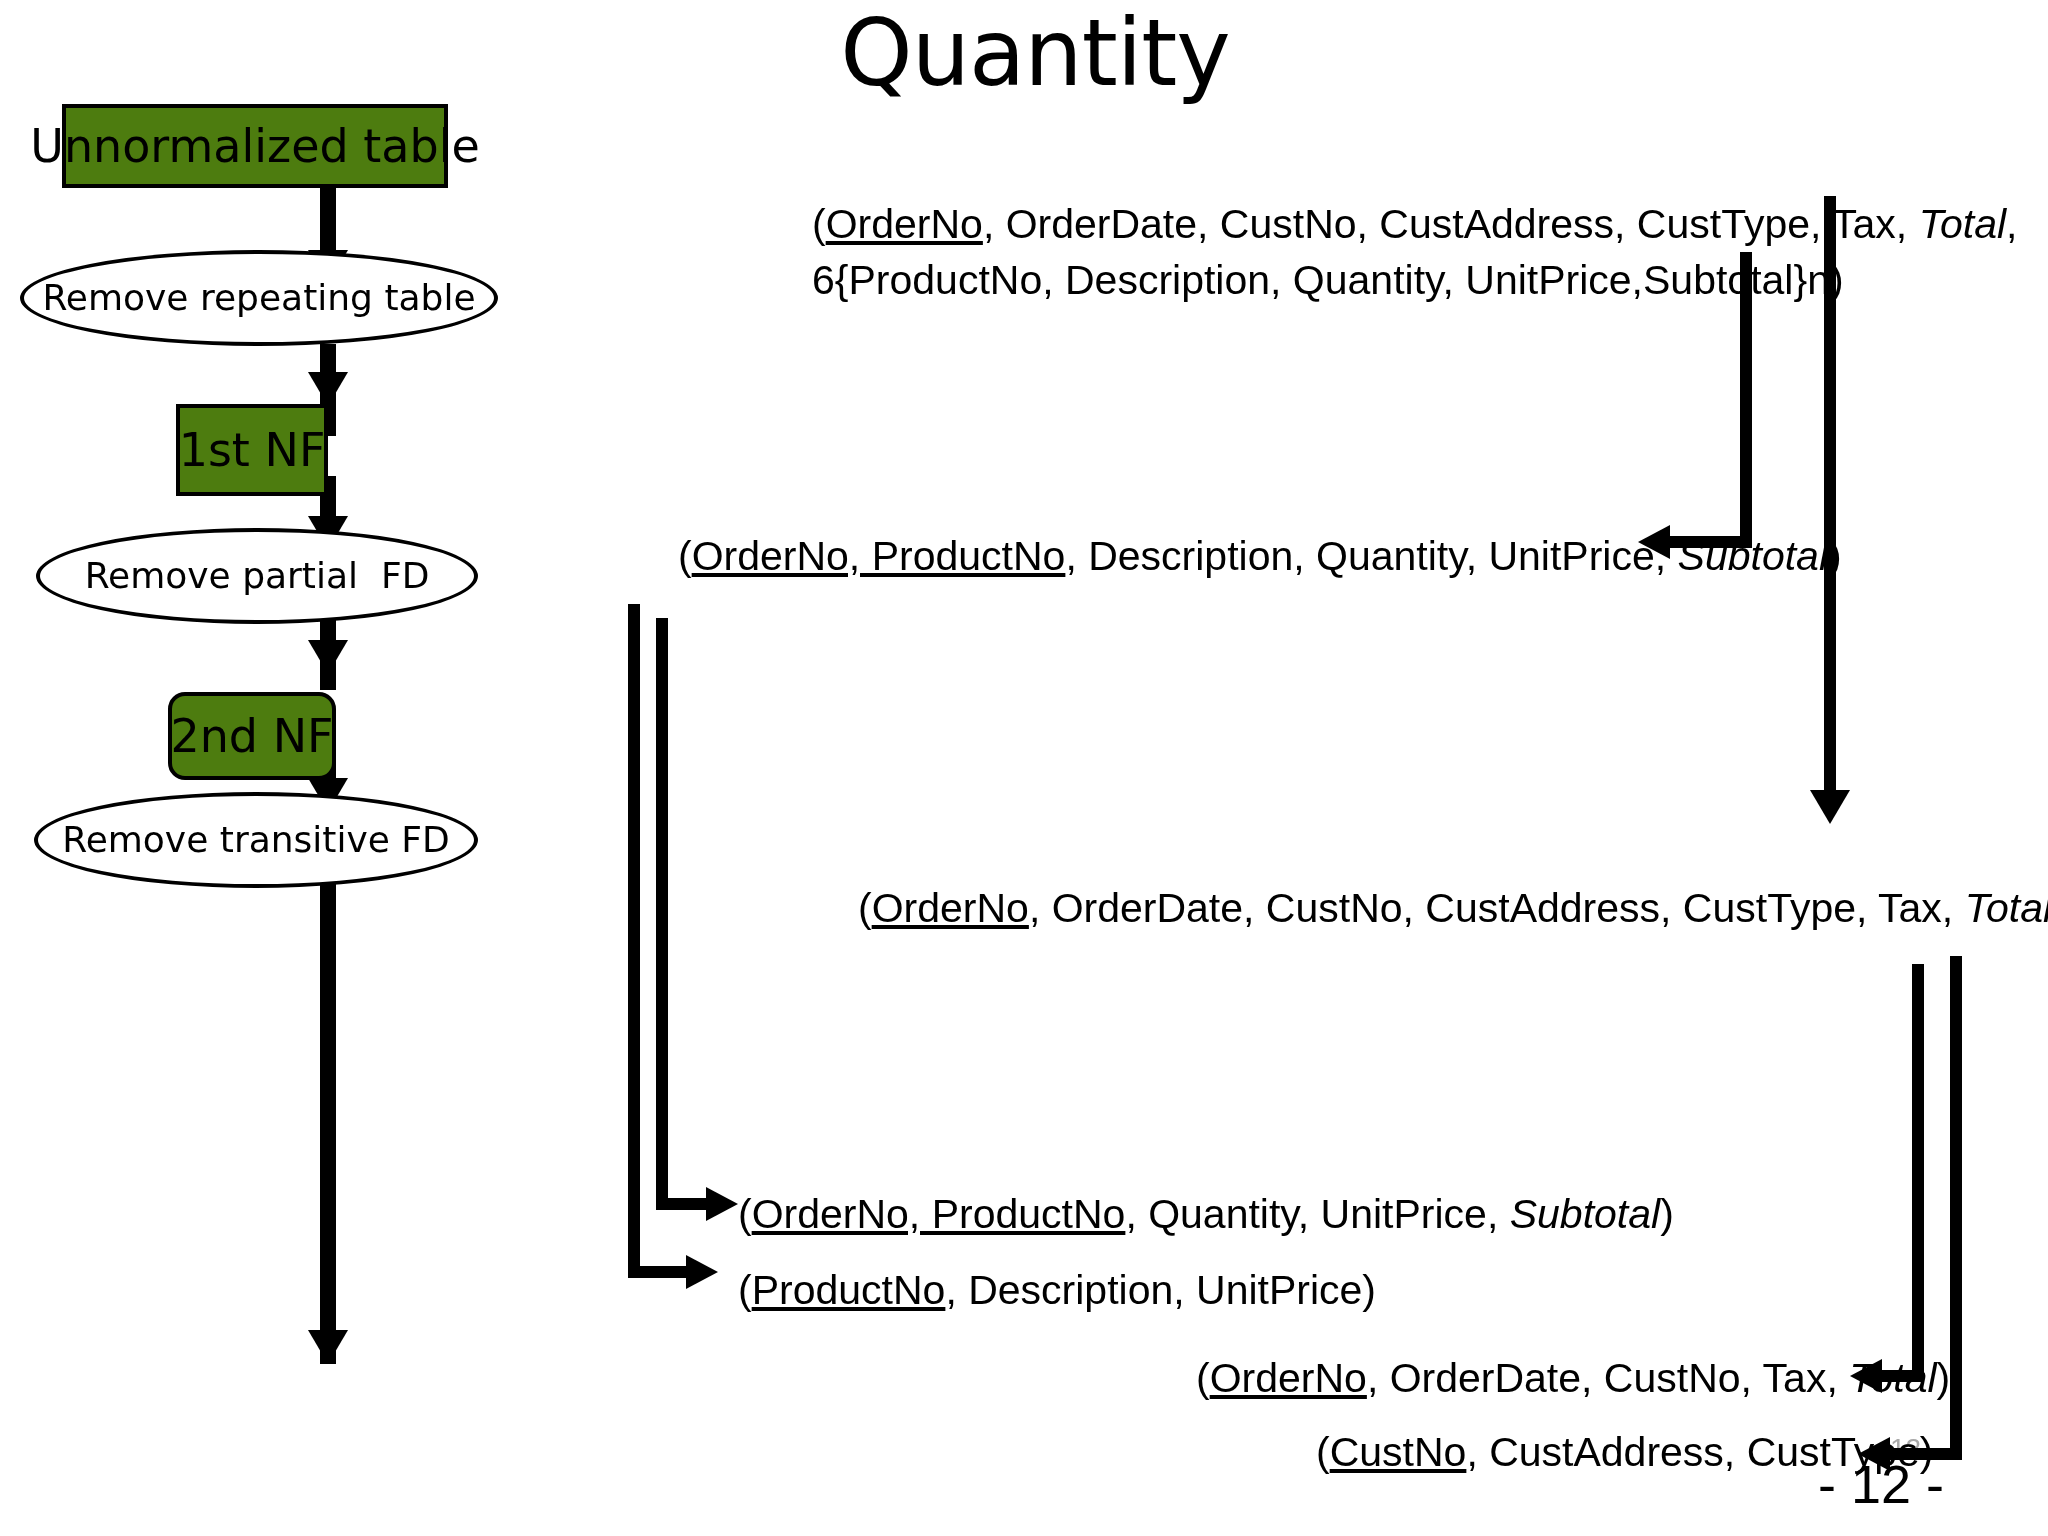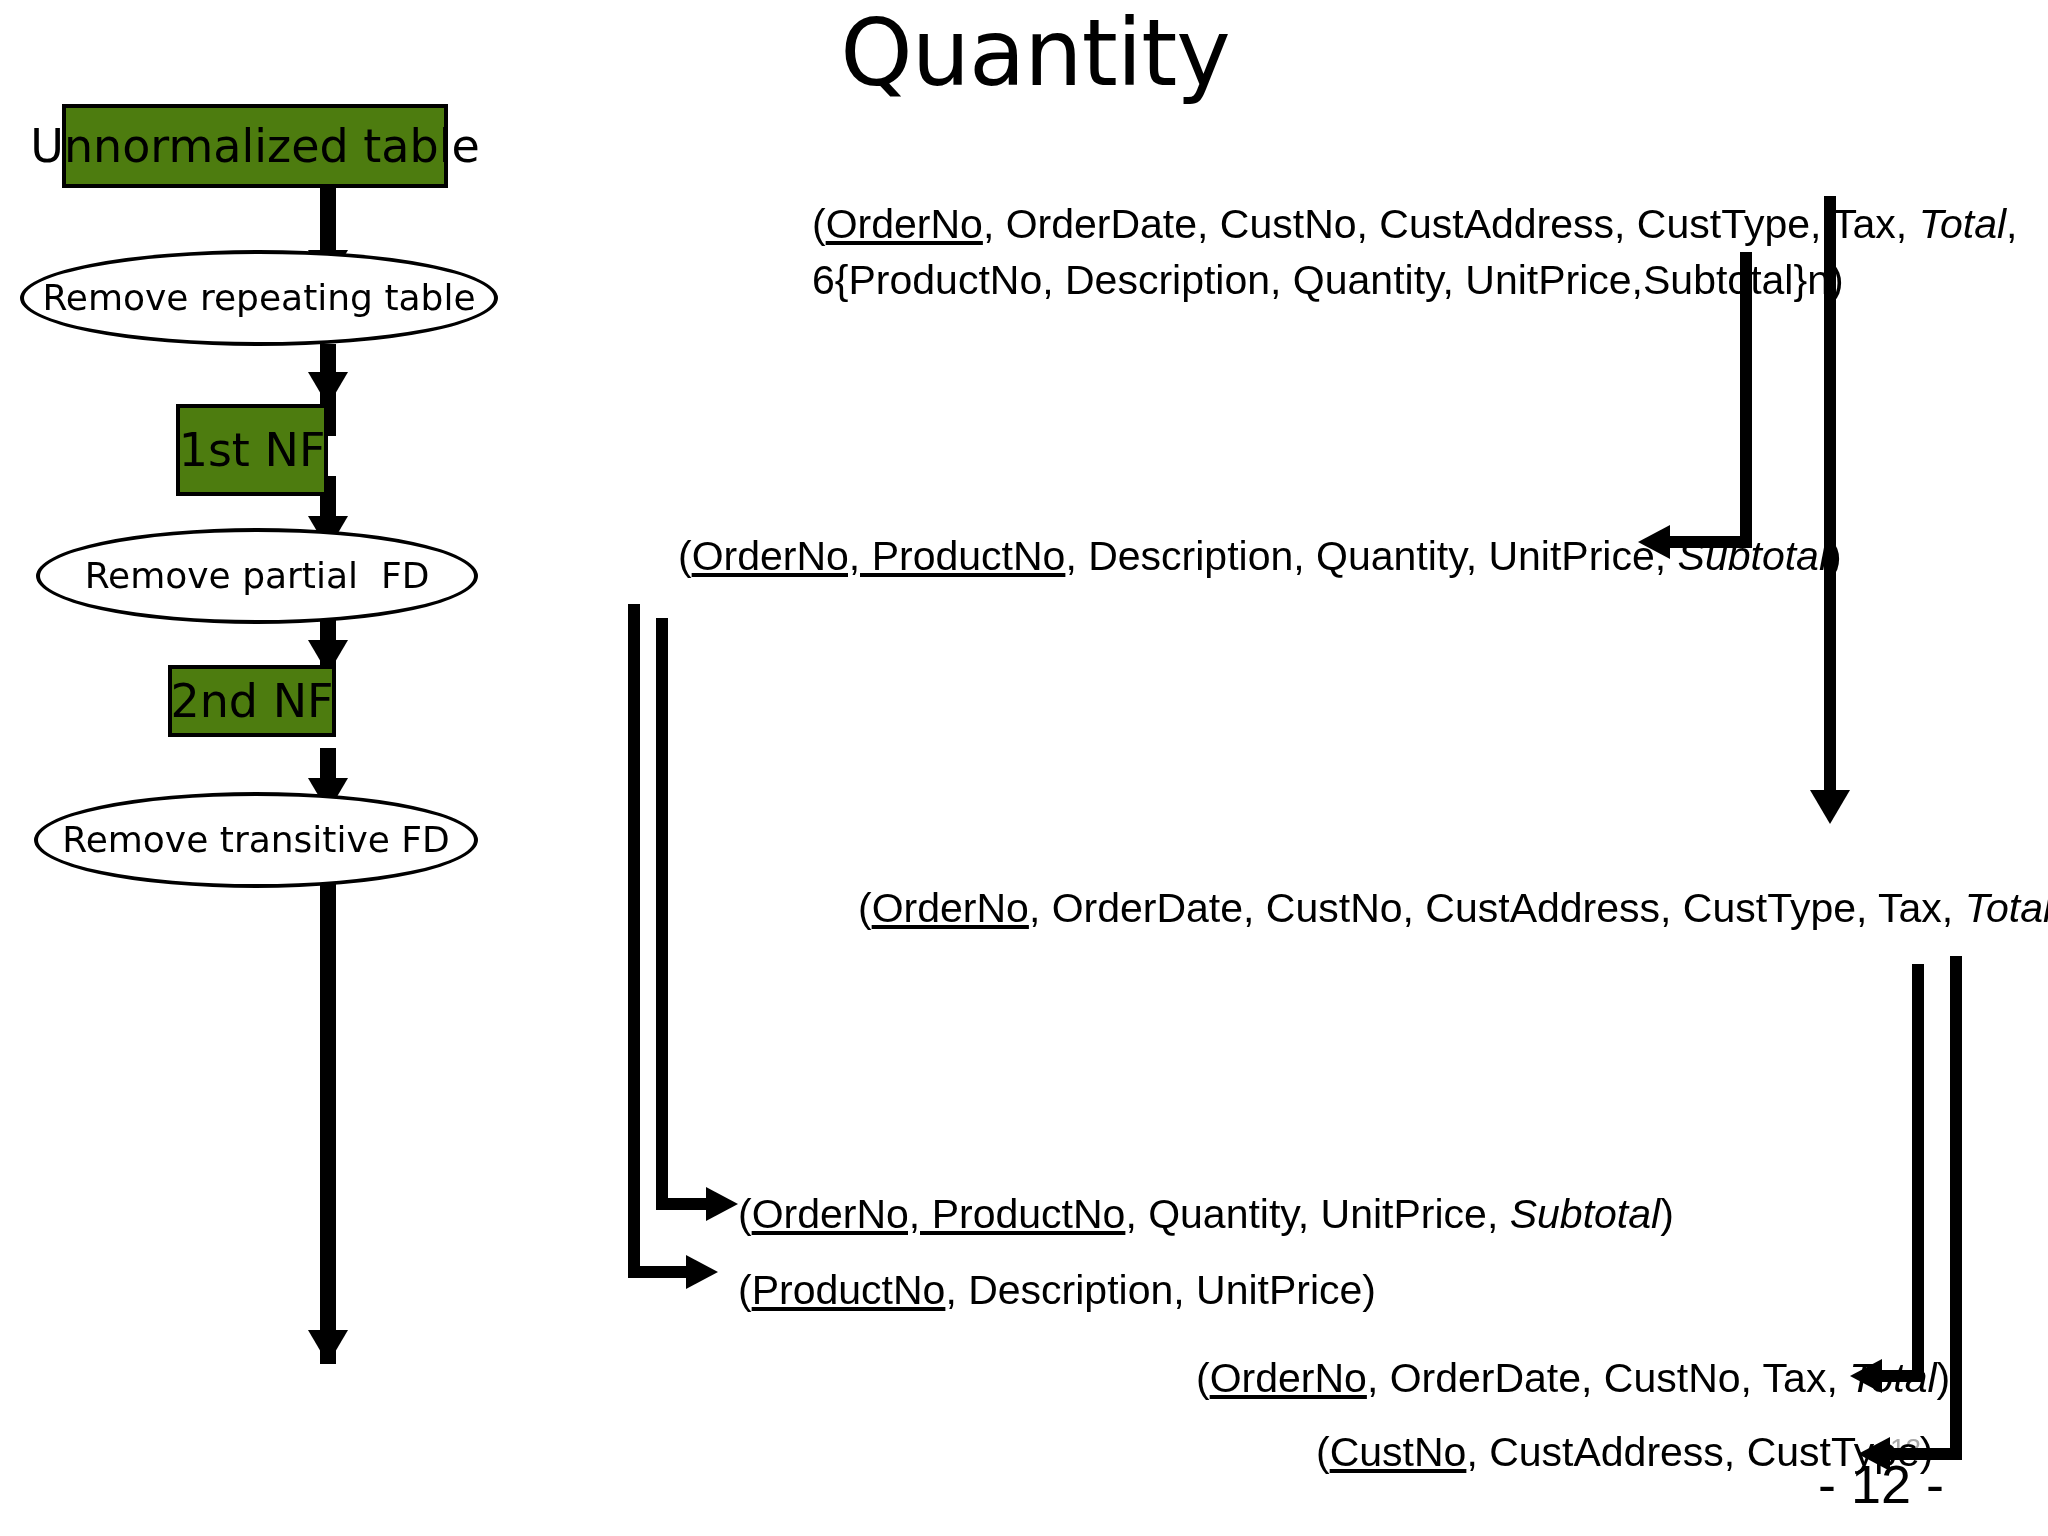--- a/index.html
+++ b/index.html
@@ -46,21 +46,21 @@
     justify-content: center;
     font-family: "DejaVu Sans", sans-serif;
     font-size: 46px;
     line-height: 50px;
     font-weight: 400;
     white-space: nowrap;
     z-index: 3;
   }
   .flow-box.b-unf   { left: 62px;  top: 104px;  width: 386px; height: 84px; }
   .flow-box.b-1nf   { left: 176px; top: 404px;  width: 152px; height: 92px; }
-  .flow-box.b-2nf   { left: 168px; top: 665px;  width: 168px; height: 72px; }
+  .flow-box.b-2nf   { left: 168px; top: 692px;  width: 168px; height: 88px; border-radius: 17px; }
   .flow-box.b-3nf   { left: 230px; top: 1362px; width: 198px; height: 94px; }
 
   
   .flow-ellipse {
     position: absolute;
     box-sizing: border-box;
     border: 4px solid #000000;
     border-radius: 50%;
     background: #ffffff;
     display: flex;

